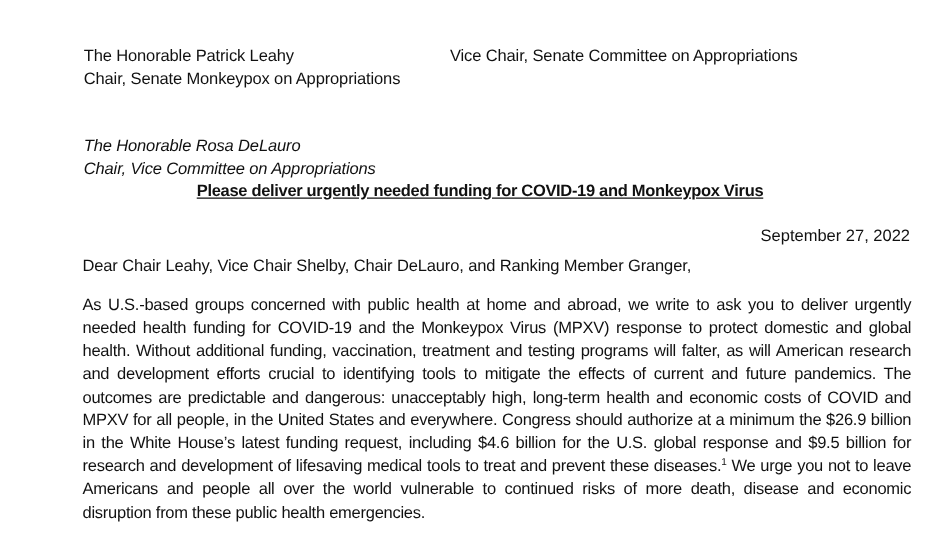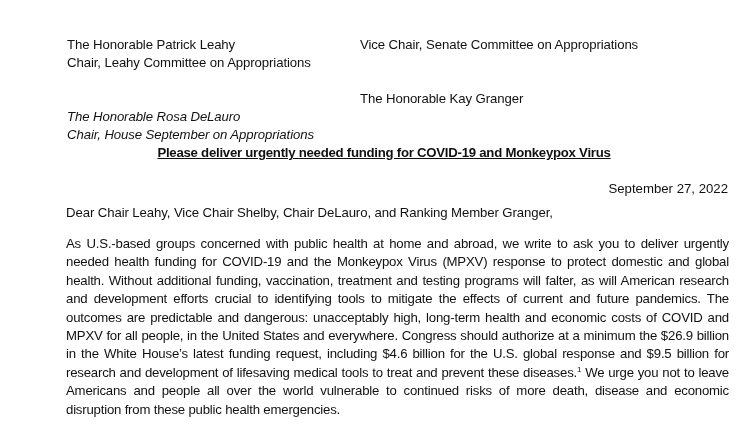--- a/index.html
+++ b/index.html
@@ -29,31 +29,30 @@
     }
     .body-para sup { font-size: 8px; line-height: 0; vertical-align: 5px; }
   </style>
 </head>
 <body>
 
 <div class="page">
 
   <div class="addr a1">
     <div>The Honorable Patrick Leahy</div>
-    <div>Chair, Leahy Committee on Appropriations</div>
+    <div>Chair, Senate Monkeypox on Appropriations</div>
   </div>
   <div class="addr a2">
     <div>Vice Chair, Senate Committee on Appropriations</div>
   </div>
   <div class="addr a3">
     <div>The Honorable Rosa DeLauro</div>
-    <div>Chair, House September on Appropriations</div>
+    <div>Chair, Vice Committee on Appropriations</div>
   </div>
   <div class="addr a4">
-    <div>The Honorable Kay Granger</div>
   </div>
 
   <div class="title">Please deliver urgently needed funding for COVID-19 and Monkeypox Virus</div>
 
   <div class="date">September 27, 2022</div>
 
   <div class="salutation">Dear Chair Leahy, Vice Chair Shelby, Chair DeLauro, and Ranking Member Granger,</div>
 
   <div class="body-para"><span>As U.S.-based groups concerned with public health at home and abroad, we write to ask you to deliver urgently needed health funding for COVID-19 and the Monkeypox Virus (MPXV) response to protect domestic and global health. Without additional funding, vaccination, treatment and testing programs will falter, as will American research and development efforts crucial to identifying tools to mitigate the effects of current and future pandemics. The outcomes are predictable and dangerous: unacceptably high, long-term health and economic costs of COVID and MPXV for all people, in the United States and everywhere. Congress should authorize at a minimum the $26.9 billion in the White House’s latest funding request, including $4.6 billion for the U.S. global response and $9.5 billion for research and development of lifesaving medical tools to treat and prevent these diseases.</span><sup>1</sup><span> We urge you not to leave Americans and people all over the world vulnerable to continued risks of more death, disease and economic disruption from these public health emergencies.</span></div>
 

